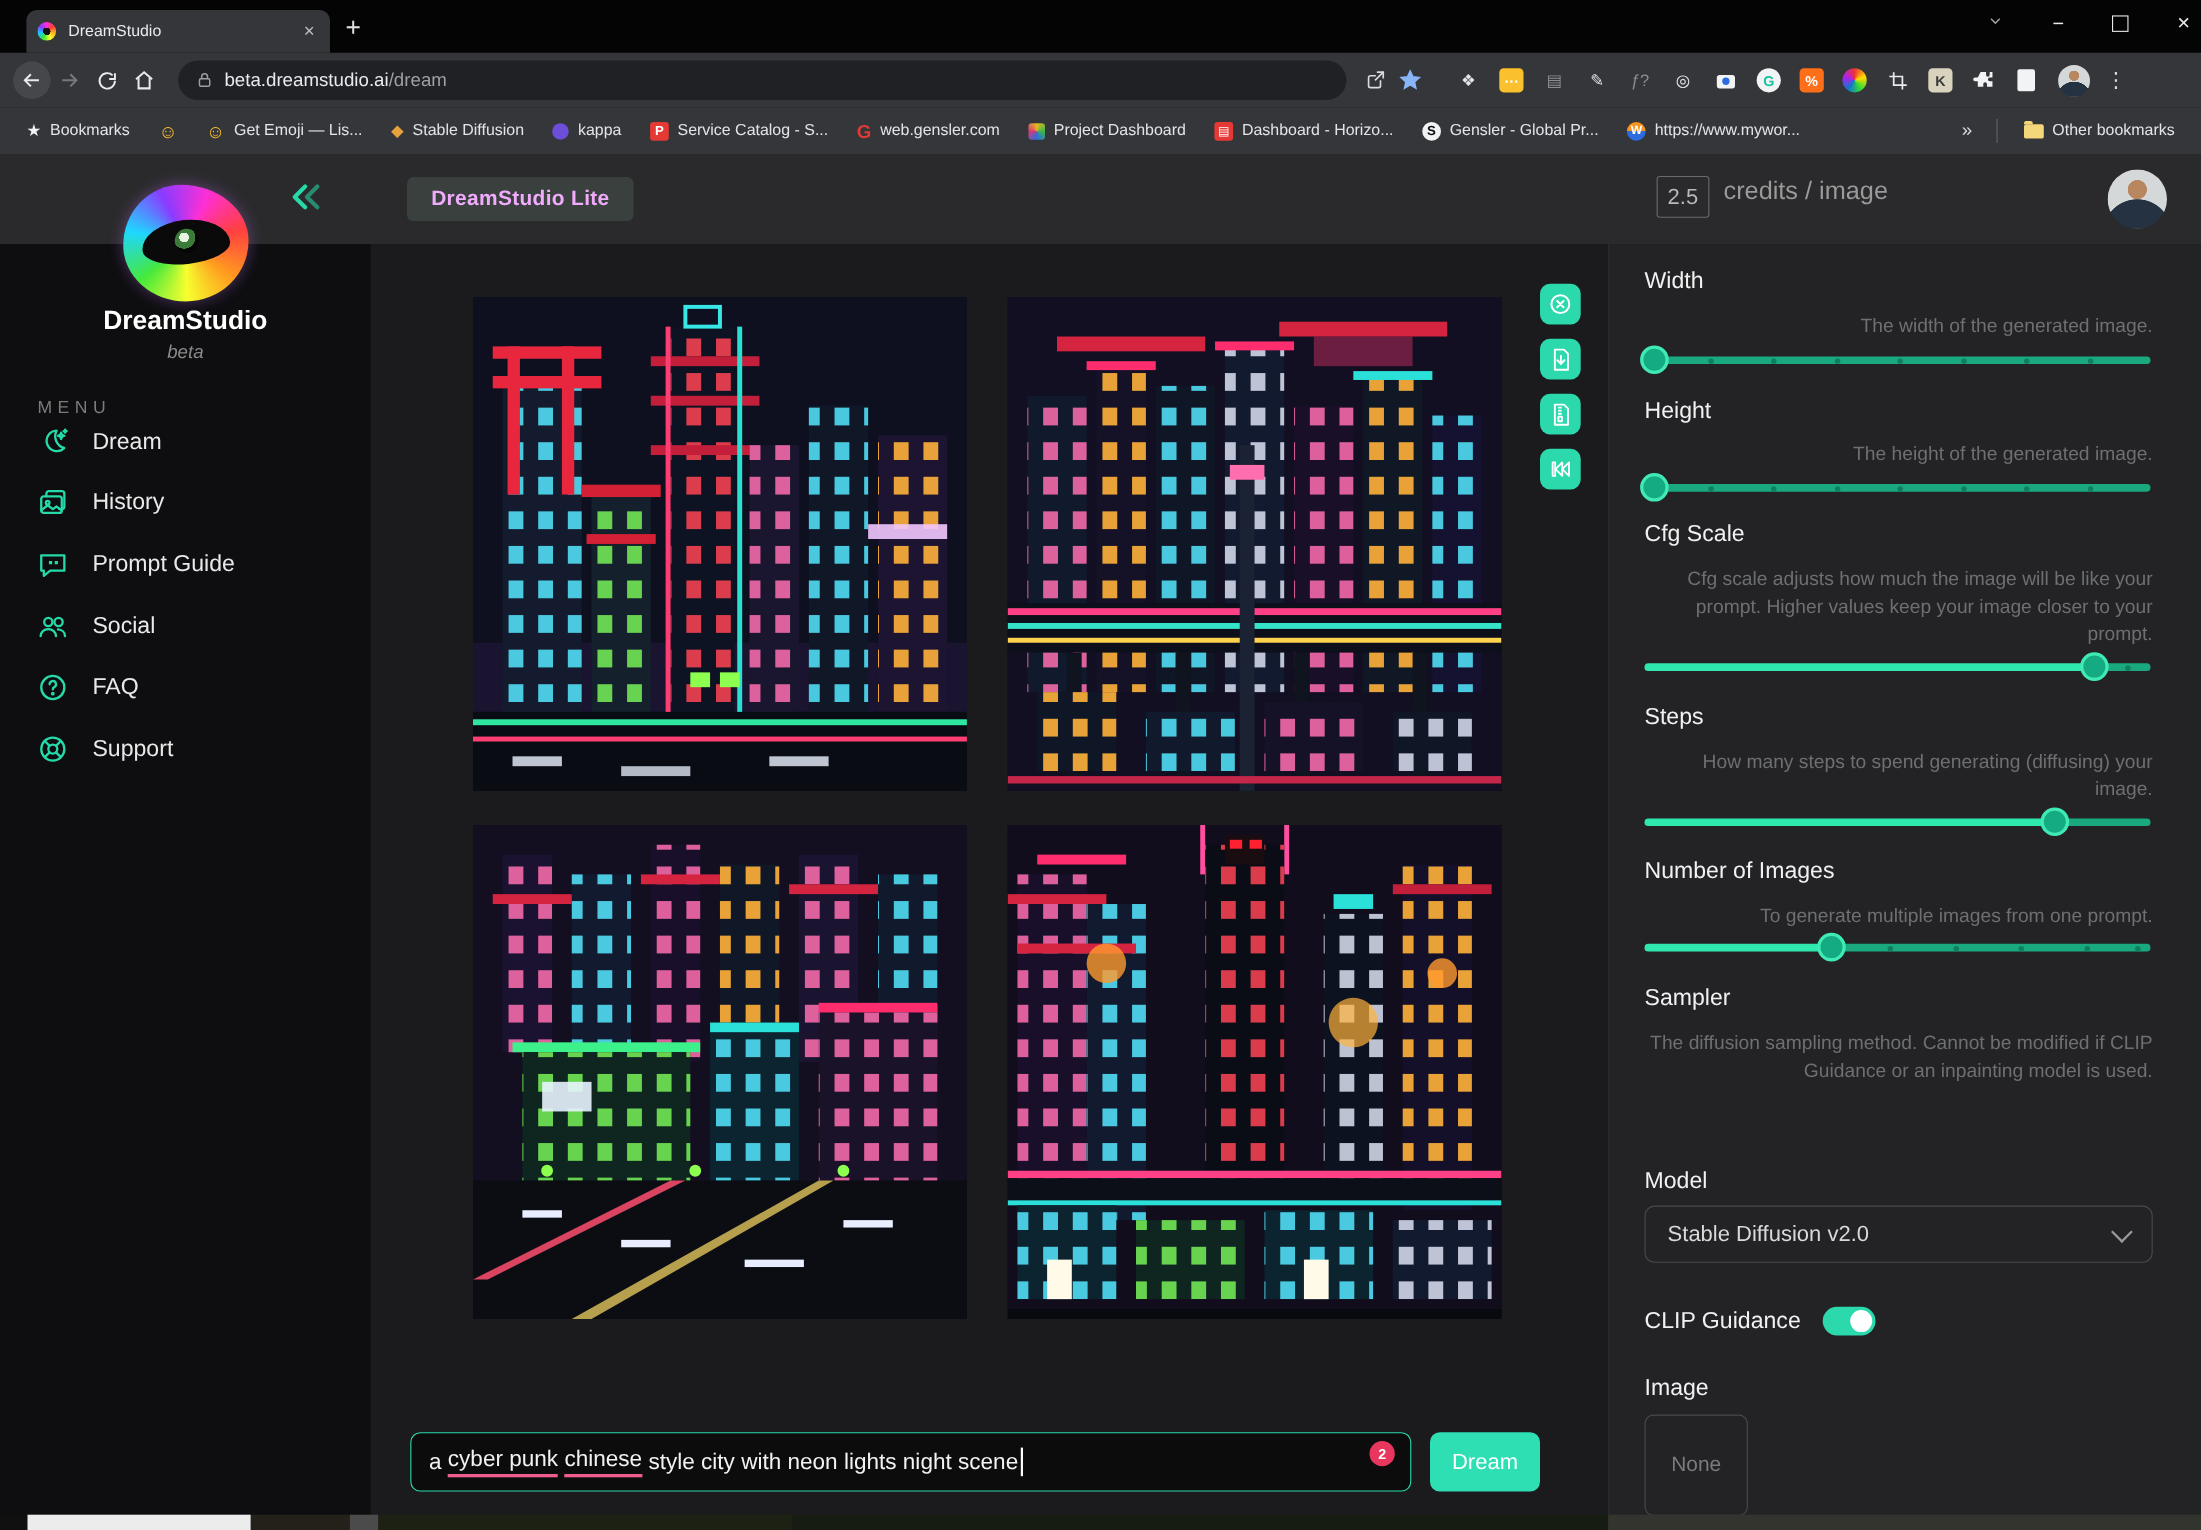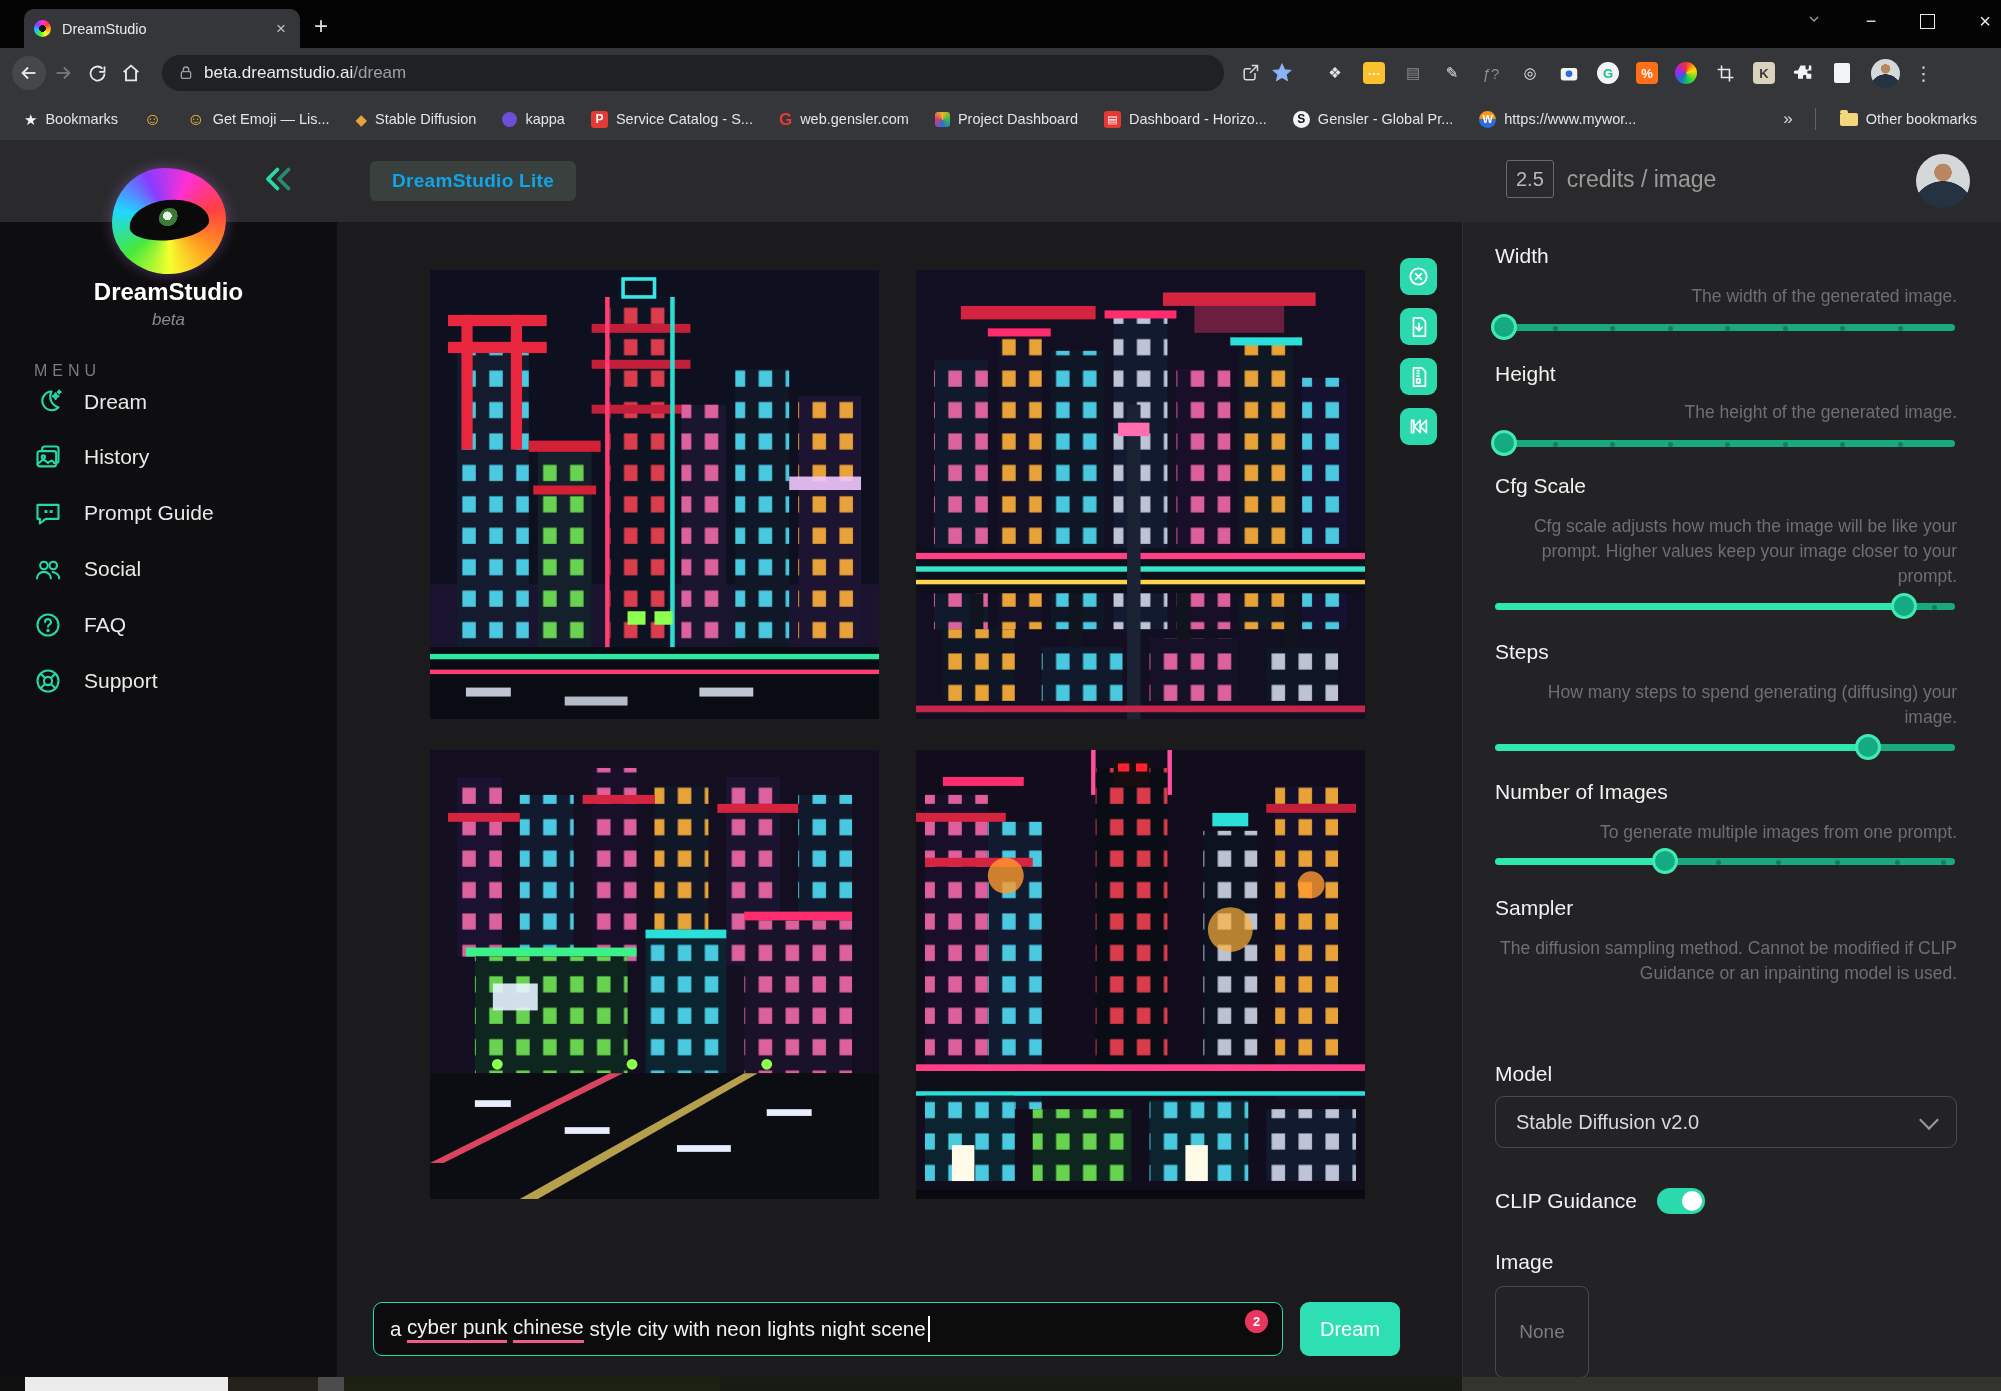--- a/index.html
+++ b/index.html
@@ -68,22 +68,22 @@
   .g-w{width:17px;height:17px;border-radius:50%;background:linear-gradient(180deg,#f7941d 0 45%,#2d6cdf 45%);color:#fff;font-weight:bold;font-size:11px;display:flex;align-items:center;justify-content:center;}
   .bm-overflow{color:#dadce0;font-size:17px;margin-left:auto;padding:0 8px;}
   .bm-divider{width:1px;height:22px;background:#5f6368;margin:0 8px;}
   .g-folder{width:18px;height:13px;background:#f3d77a;border-radius:2px;position:relative;}
   .g-folder:before{content:"";position:absolute;left:0;top:-3px;width:8px;height:3px;background:#f3d77a;border-radius:2px 2px 0 0;}
 
   
   .appheader{position:absolute;left:0;top:140px;width:2001px;height:82px;background:#2a2a2c;}
   .collapse{position:absolute;left:260px;top:20px;}
   .lite-pill{position:absolute;left:370px;top:21px;height:40px;padding:0 22px;background:#3a403e;
-    border-radius:6px;display:flex;align-items:center;color:#0ea5e9;font-size:19px;font-weight:bold;letter-spacing:.3px;}
-  .credits{position:absolute;left:1506px;top:20px;display:flex;align-items:center;gap:13px;}
+    border-radius:6px;display:flex;align-items:center;color:#f0abfc;font-size:19px;font-weight:bold;letter-spacing:.3px;}
+  .credits{position:absolute;left:1506px;top:20px;display:flex;gap:13px;}
   .credits-box{min-width:26px;height:36px;border:1px solid #6a6a6a;border-radius:3px;
     display:flex;align-items:center;justify-content:center;color:#b9b9b9;font-size:20px;padding:0 9px;}
   .credits-label{color:#9a9a9a;font-size:23px;}
   .avatar{position:absolute;left:1916px;top:14px;width:54px;height:54px;border-radius:50%;overflow:hidden;
     background:radial-gradient(circle at 50% 34%,#b9875f 0 19%,transparent 20%),
     radial-gradient(circle at 50% 108%,#243241 0 48%,transparent 49%),
     linear-gradient(180deg,#d5d8d9 0 100%);}
 
   
   .sidebar{position:absolute;left:0;top:222px;width:337px;height:1169px;background:#0e0e10;}

